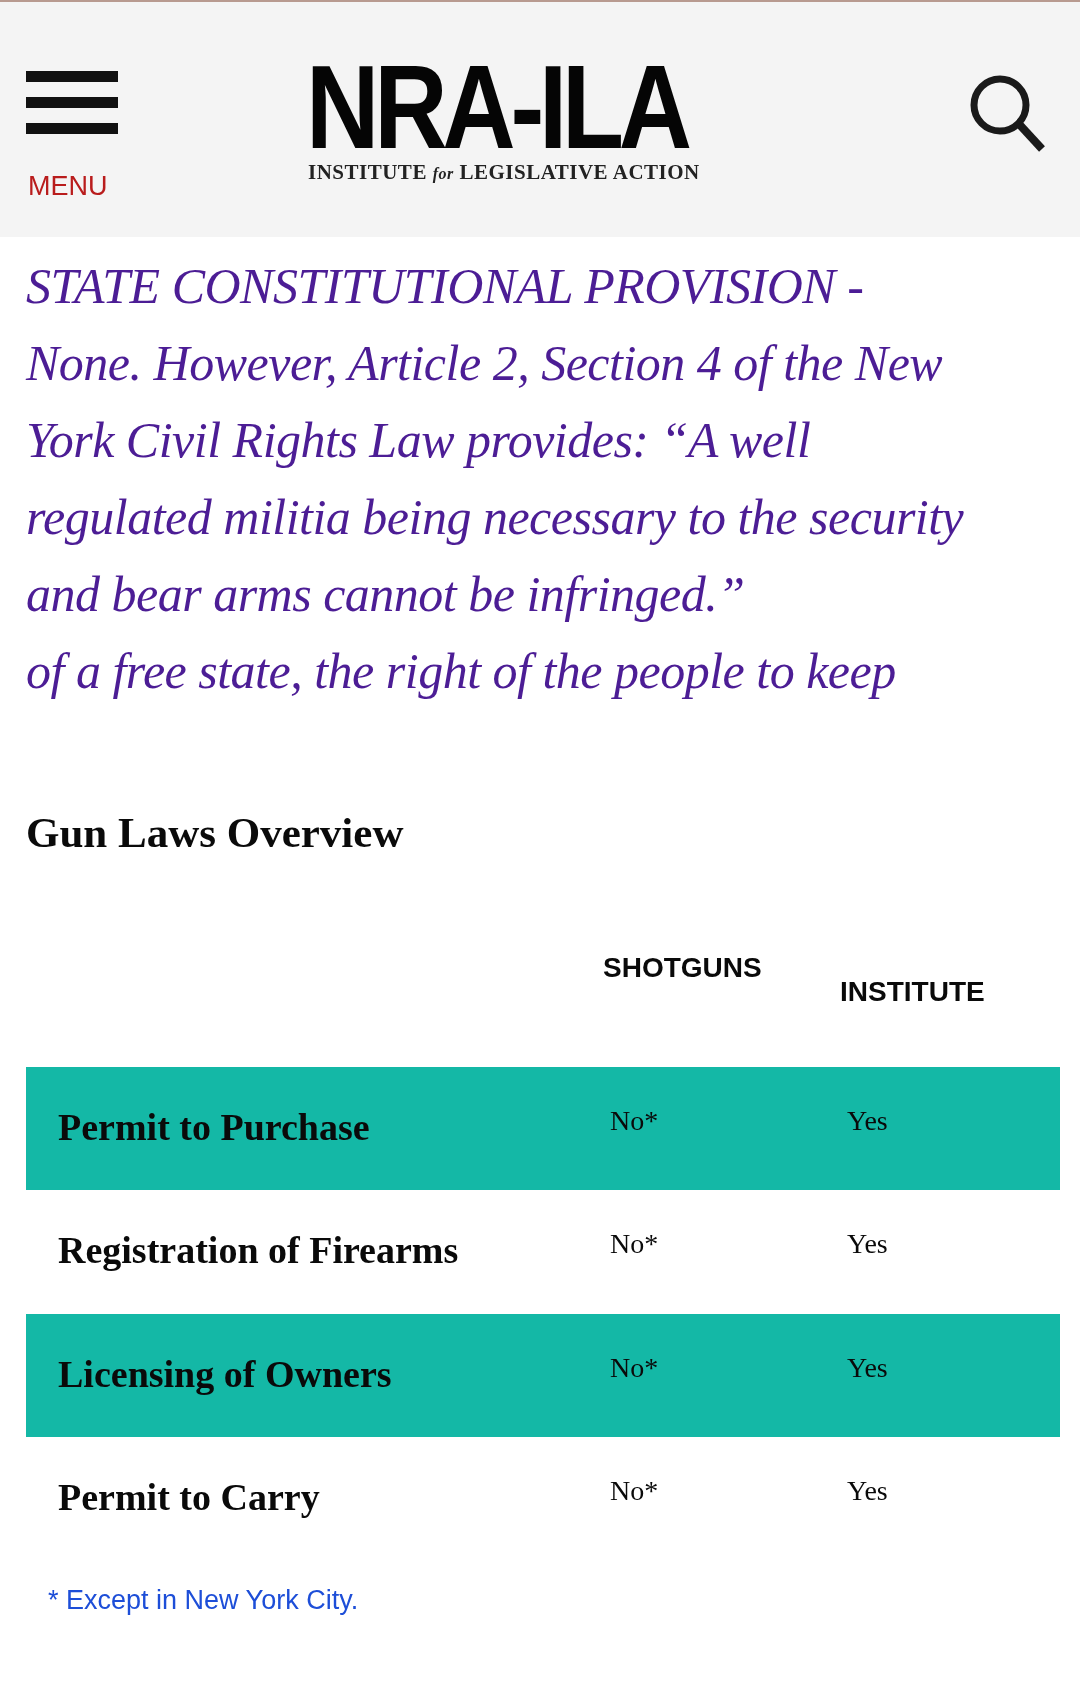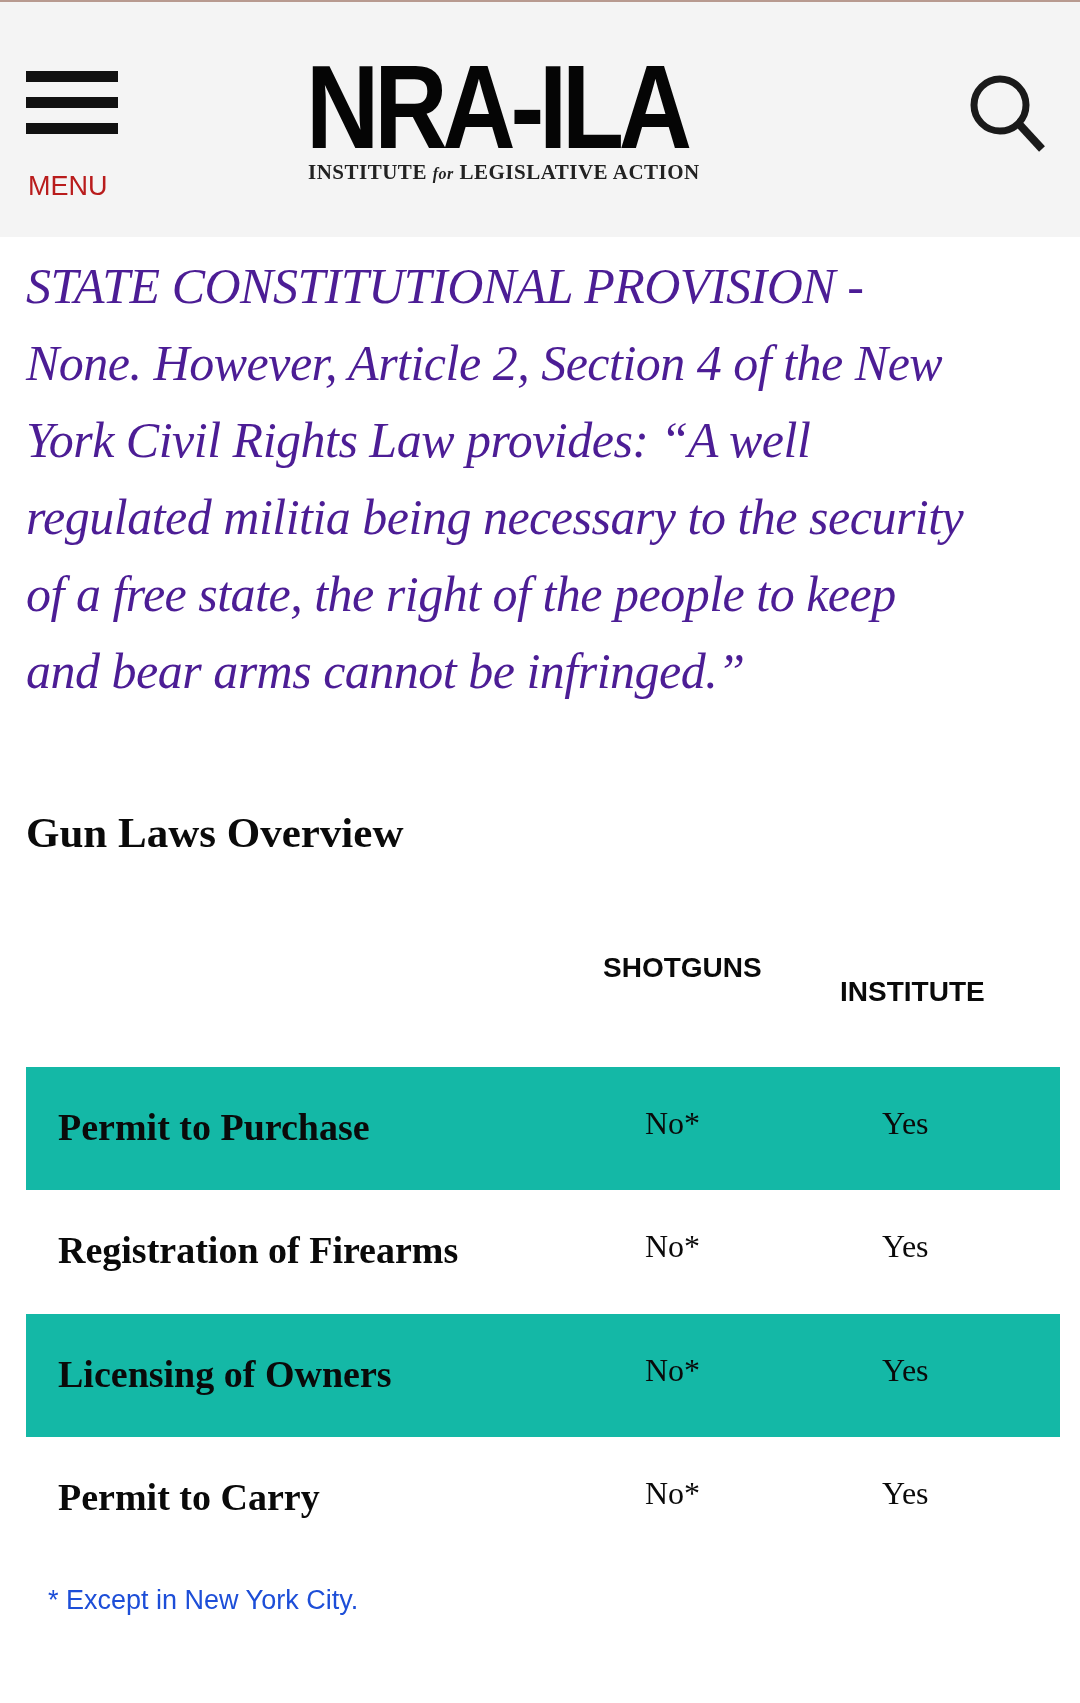--- a/index.html
+++ b/index.html
@@ -137,23 +137,22 @@
     font-family: "Liberation Serif", serif;
     font-weight: bold;
     font-size: 38px;
     color: #0a0a0a;
     white-space: nowrap;
   }
   .row-val {
     position: absolute;
     top: 38px;
     font-family: "Liberation Serif", serif;
-    font-size: 32px;
-    color: #0a0a0a;
-    margin-left: 35px;
+    font-size: 28px;
+    color: #0a0a0a;
   }
   .row-val.rifles { left: 584px; }
   .row-val.handguns { left: 821px; }
   .footnote {
     position: absolute;
     left: 48px; top: 1585px;
     font-family: "Liberation Sans", sans-serif;
     font-size: 27px;
     color: #1d4ed8;
   }
@@ -210,22 +209,22 @@
       <line x1="57" y1="52" x2="80" y2="77" stroke="#1a1a1a" stroke-width="8" stroke-linecap="butt"></line>
     </svg>
   </div>
 </header>
 
 <section class="intro">
   <span class="line">STATE CONSTITUTIONAL PROVISION -</span>
   <span class="line">None. However, Article 2, Section 4 of the New</span>
   <span class="line">York Civil Rights Law provides: “A well</span>
   <span class="line">regulated militia being necessary to the security</span>
+  <span class="line">and bear arms cannot be infringed.”</span>
   <span class="line">of a free state, the right of the people to keep</span>
-  <span class="line">and bear arms cannot be infringed.”</span>
 </section>
 
 <h2 class="section-title">Gun Laws Overview</h2>
 
 <div class="col-header col-rifles">
   <div>SHOTGUNS</div>
 </div>
 <div class="col-header col-handguns">INSTITUTE</div>
 
 <div class="table-row shaded" style="top:1067px">

